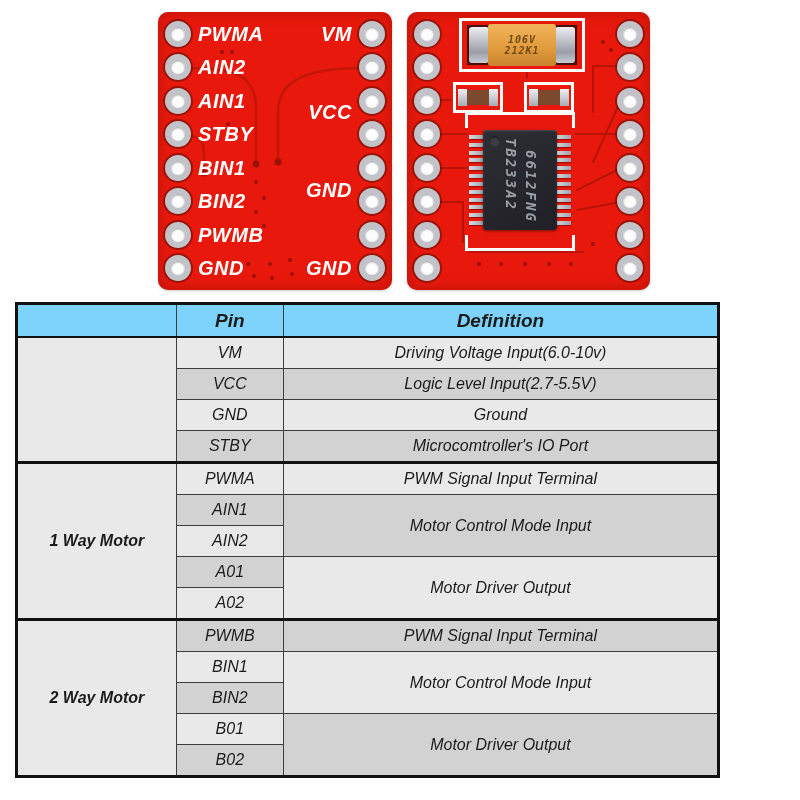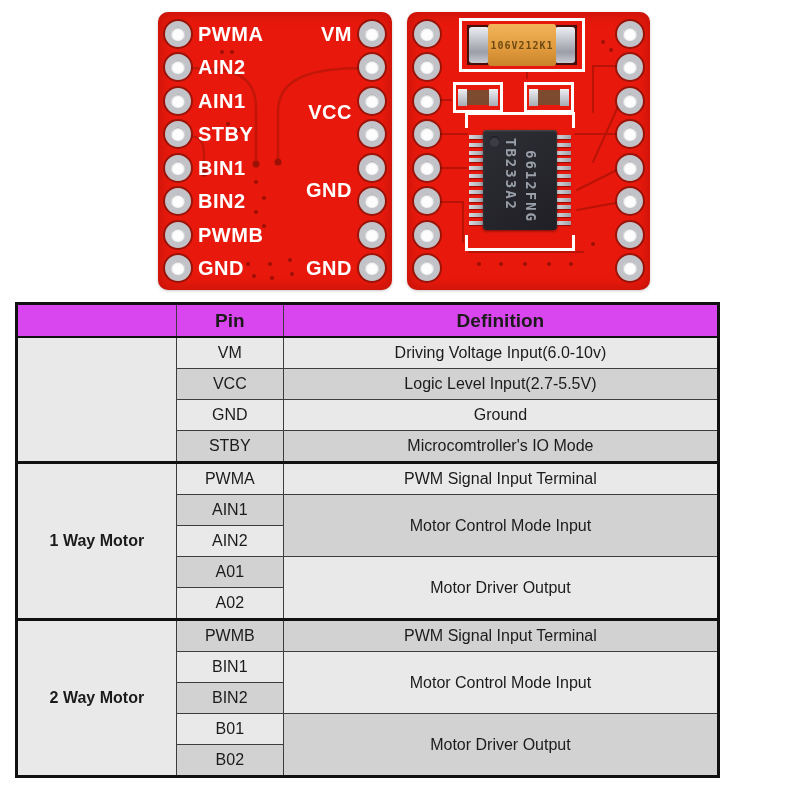--- a/index.html
+++ b/index.html
@@ -1,17 +1,17 @@
 <!DOCTYPE html>
 <html><head>
 <meta charset="utf-8">
 <style>
   html,body{margin:0;padding:0;background:#ffffff;width:800px;height:800px;
     font-family:"Liberation Sans",sans-serif;}
-  .stage{position:relative;width:720px;height:800px;overflow:hidden;background:#fff;}
+  .stage{position:relative;width:720px;height:800px;overflow:hidden;background:#fff;font-style:italic;}
 
   
   .board{position:absolute;background:#e8190c;border-radius:10px;
     box-shadow:inset 0 0 14px rgba(110,5,2,.38), 0 1px 3px rgba(0,0,0,.22);}
   .board-front{left:158px;top:12px;width:234px;height:278px;}
   .board-back{left:407px;top:12px;width:243px;height:278px;}
   .traces{position:absolute;left:0;top:0;width:100%;height:100%;}
 
   .holes{position:absolute;top:9px;bottom:9px;display:flex;flex-direction:column;
     justify-content:space-between;z-index:3;}
@@ -29,21 +29,21 @@
 
   
   .silk{border:3px solid #ffffff;position:absolute;background:transparent;}
   .cap-box{left:52px;top:6px;width:120px;height:48px;}
   .cap-pad{position:absolute;left:5px;top:4px;right:5px;bottom:4px;background:#46100a;}
   .cap-end{position:absolute;top:6px;bottom:6px;width:20px;
     background:linear-gradient(180deg,#eceef2,#9b9ea8 70%,#c9ccd4);border-radius:3px;}
   .cap-end.l{left:7px;} .cap-end.r{right:7px;}
   .cap-body{position:absolute;left:26px;right:26px;top:3px;bottom:3px;border-radius:3px;
     background:linear-gradient(180deg,#f2b45a,#e09a3c 60%,#c8832c);
-    display:flex;flex-direction:row;align-items:center;justify-content:center;}
+    display:flex;flex-direction:column;align-items:center;justify-content:center;}
   .cap-line{font-size:10px;line-height:11px;font-weight:bold;color:#6e4a12;
     font-family:"DejaVu Sans Mono",monospace;letter-spacing:1px;}
 
   .res-box{width:44px;height:25px;}
   .res-1{left:46px;top:70px;} .res-2{left:117px;top:70px;}
   .res-body{position:absolute;left:4px;right:4px;top:5px;bottom:5px;background:#7c4a2e;
     border-radius:2px;}
   .res-end{position:absolute;top:4px;bottom:4px;width:9px;
     background:linear-gradient(180deg,#eef0f4,#a7aab2);}
   .res-end.l{left:2px;} .res-end.r{right:2px;}
@@ -66,21 +66,21 @@
   .ic-text{position:absolute;writing-mode:vertical-rl;color:#9aa0aa;font-weight:bold;
     font-size:14px;letter-spacing:2px;font-family:"DejaVu Sans Mono",monospace;}
   .ic-text.t1{left:20px;top:8px;}
   .ic-text.t2{left:40px;top:20px;}
 
   
   table.pin-table{position:absolute;left:15px;top:302px;border-collapse:collapse;
     table-layout:fixed;color:#1b1b1b;border:3px solid #111;}
   .pin-table td,.pin-table th{border:1.5px solid #3d3d3d;height:30px;text-align:center;
     padding:0;font-size:16px;overflow:hidden;white-space:nowrap;}
-  .pin-table th{background:#d946ef;font-size:19px;font-weight:bold;height:31px;
+  .pin-table th{background:#7dd3fc;font-size:19px;font-weight:bold;height:31px;
     border-bottom:2.5px solid #111;}
   .c-group{width:172px;} .c-pin{width:118px;} .c-def{width:478px;}
   .light{background:#e9e9e9;} .mid{background:#d2d2d2;}
   .group-label{font-weight:bold;font-size:20px;}
   tr.sep td{border-top:3px solid #111;}
 </style>
 </head>
 <body>
 
 <div class="stage">
@@ -279,21 +279,21 @@
     <tr>
       <td class="mid">VCC</td>
       <td class="mid">Logic Level Input(2.7-5.5V)</td>
     </tr>
     <tr>
       <td class="light">GND</td>
       <td class="light">Ground</td>
     </tr>
     <tr>
       <td class="mid">STBY</td>
-      <td class="mid">Microcomtroller's IO Mode</td>
+      <td class="mid">Microcomtroller's IO Port</td>
     </tr>
 
     <tr class="sep">
       <td class="light group-label" rowspan="5">1 Way Motor</td>
       <td class="light">PWMA</td>
       <td class="light">PWM Signal Input Terminal</td>
     </tr>
     <tr>
       <td class="mid">AIN1</td>
       <td class="mid" rowspan="2">Motor Control Mode Input</td>

